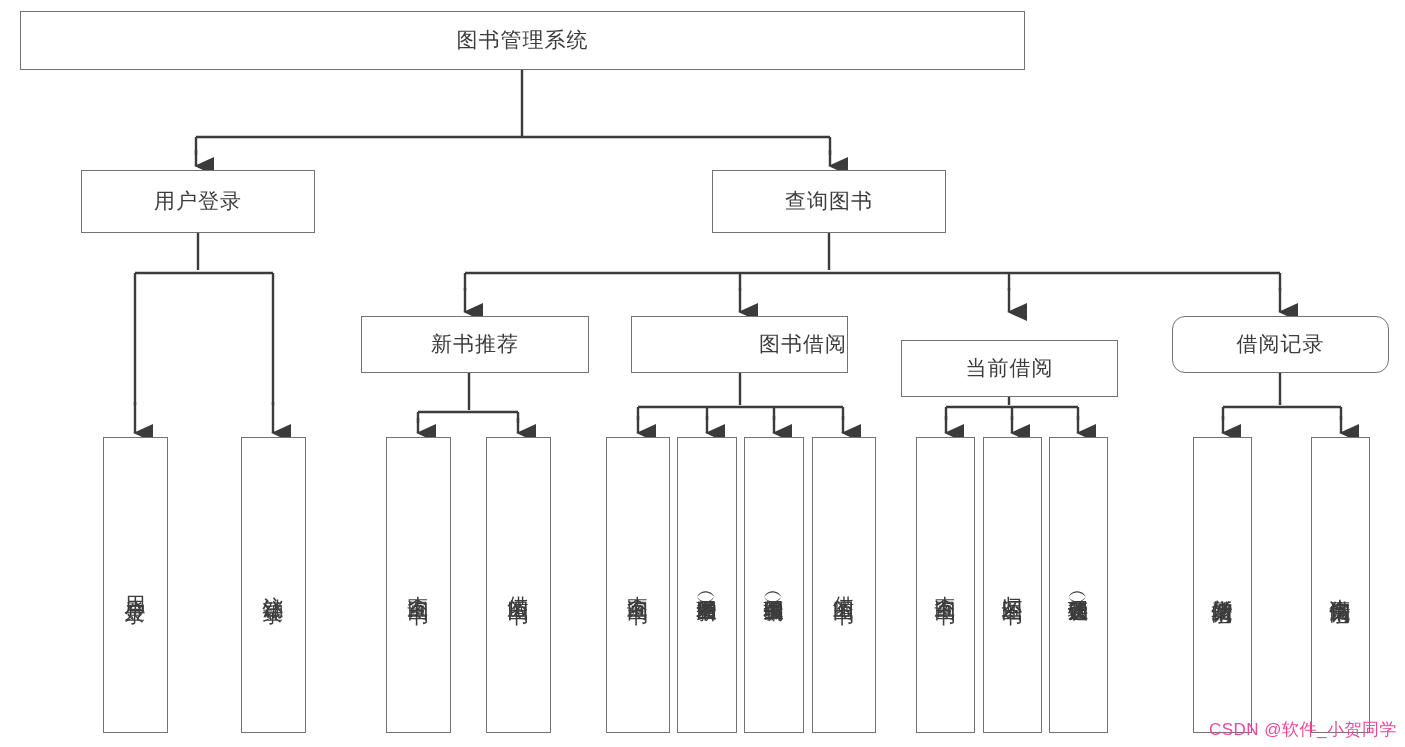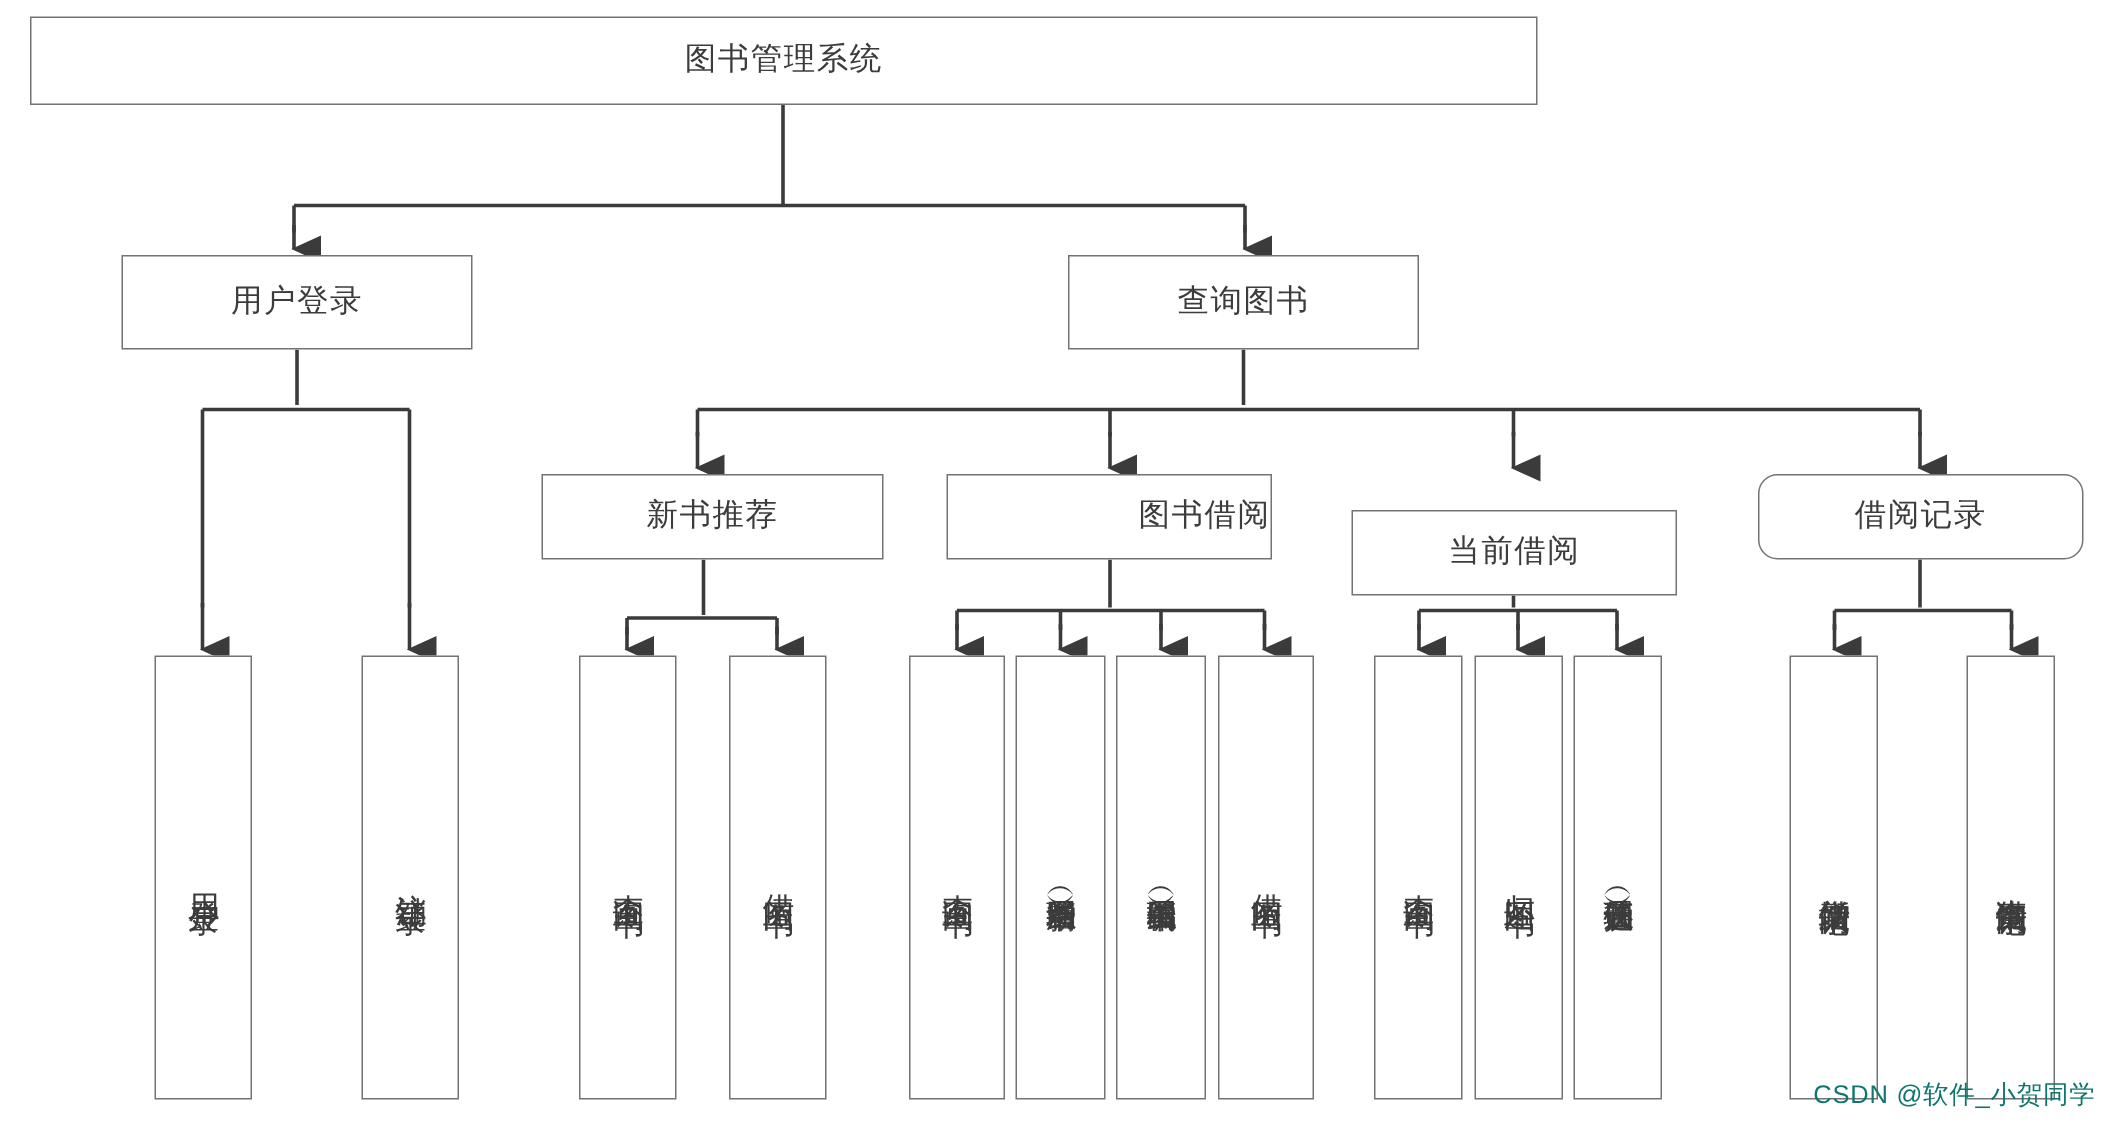--- a/index.html
+++ b/index.html
@@ -57,21 +57,21 @@
     writing-mode: vertical-rl;
     text-orientation: upright;
     display: block;
     max-height: 100%;
   }
   .watermark {
     position: absolute;
     right: 8px;
     bottom: 6px;
     font-size: 17px;
-    color: #0f766e;
+    color: #ec4899;
     letter-spacing: 0.5px;
     z-index: 3;
     white-space: nowrap;
   }
 </style>
 </head>
 <body>
 
 <div id="diagram-root">
 

